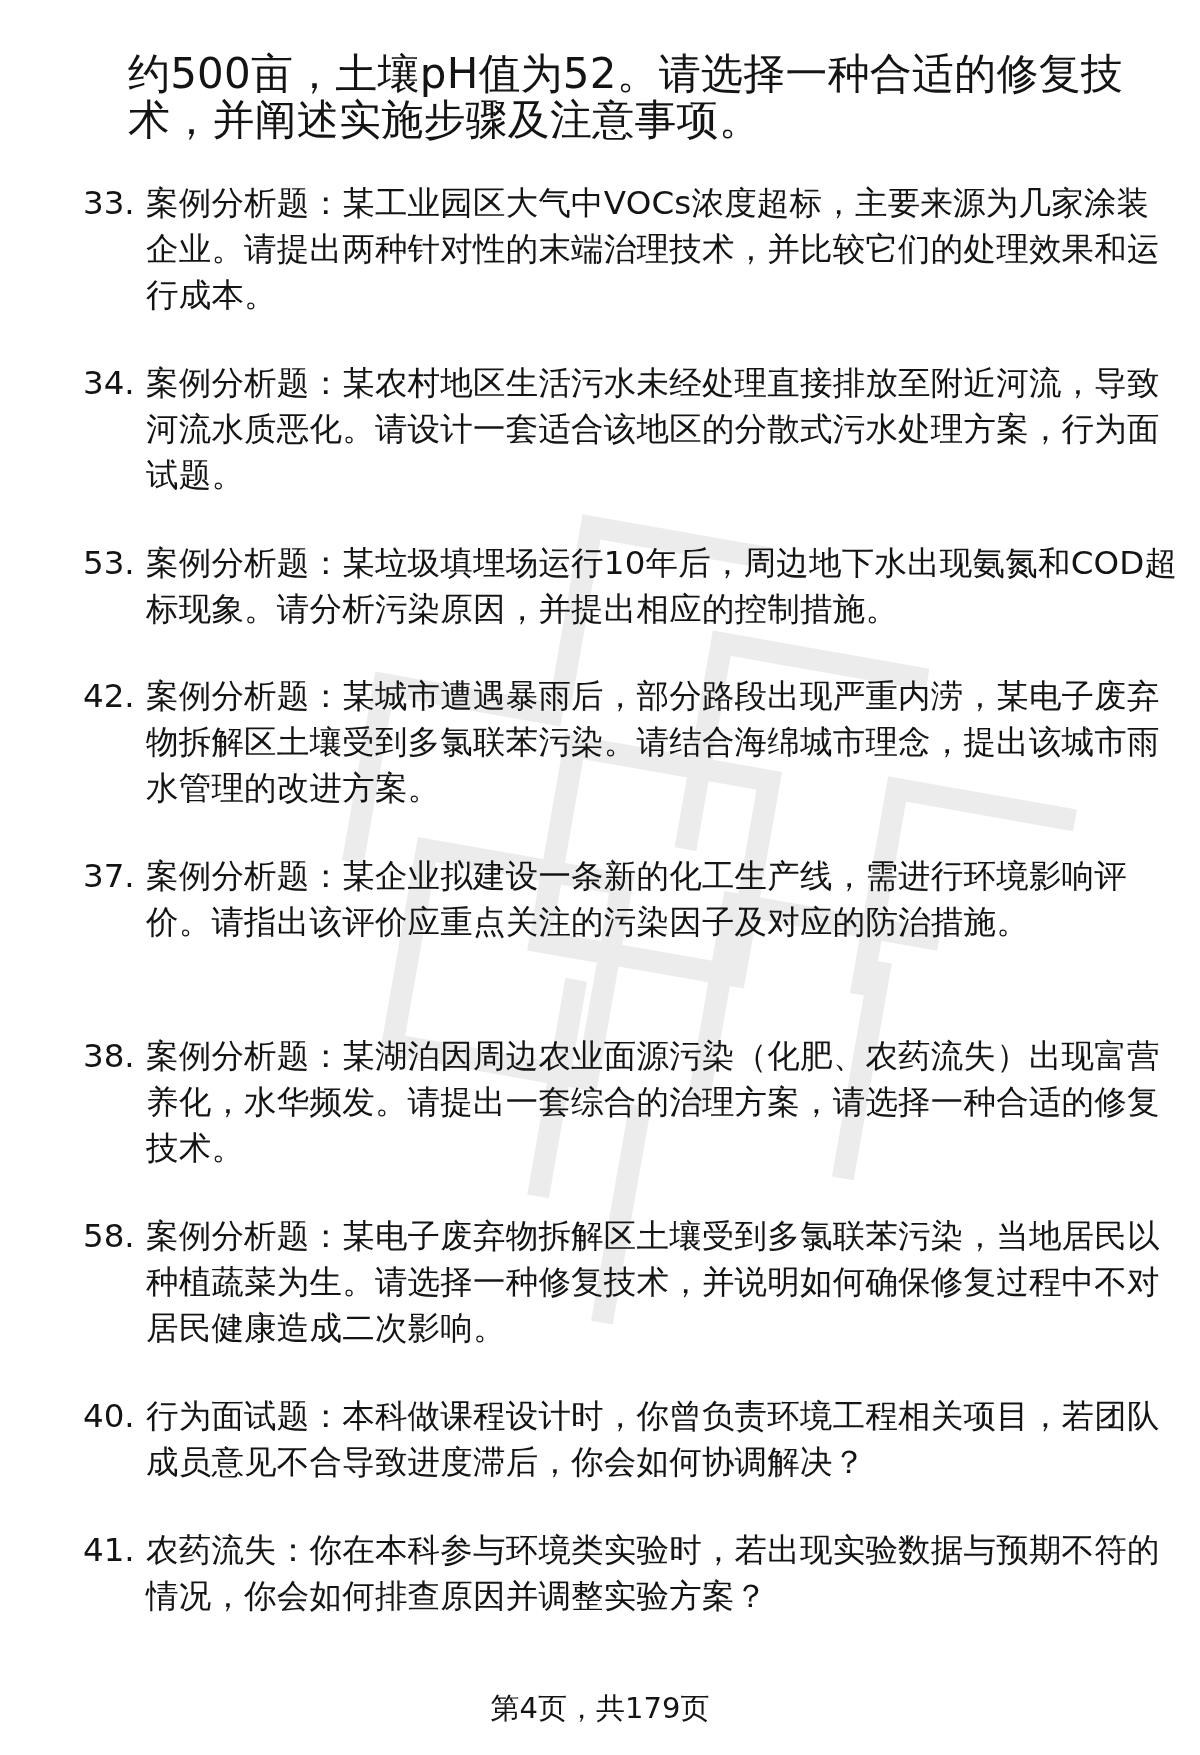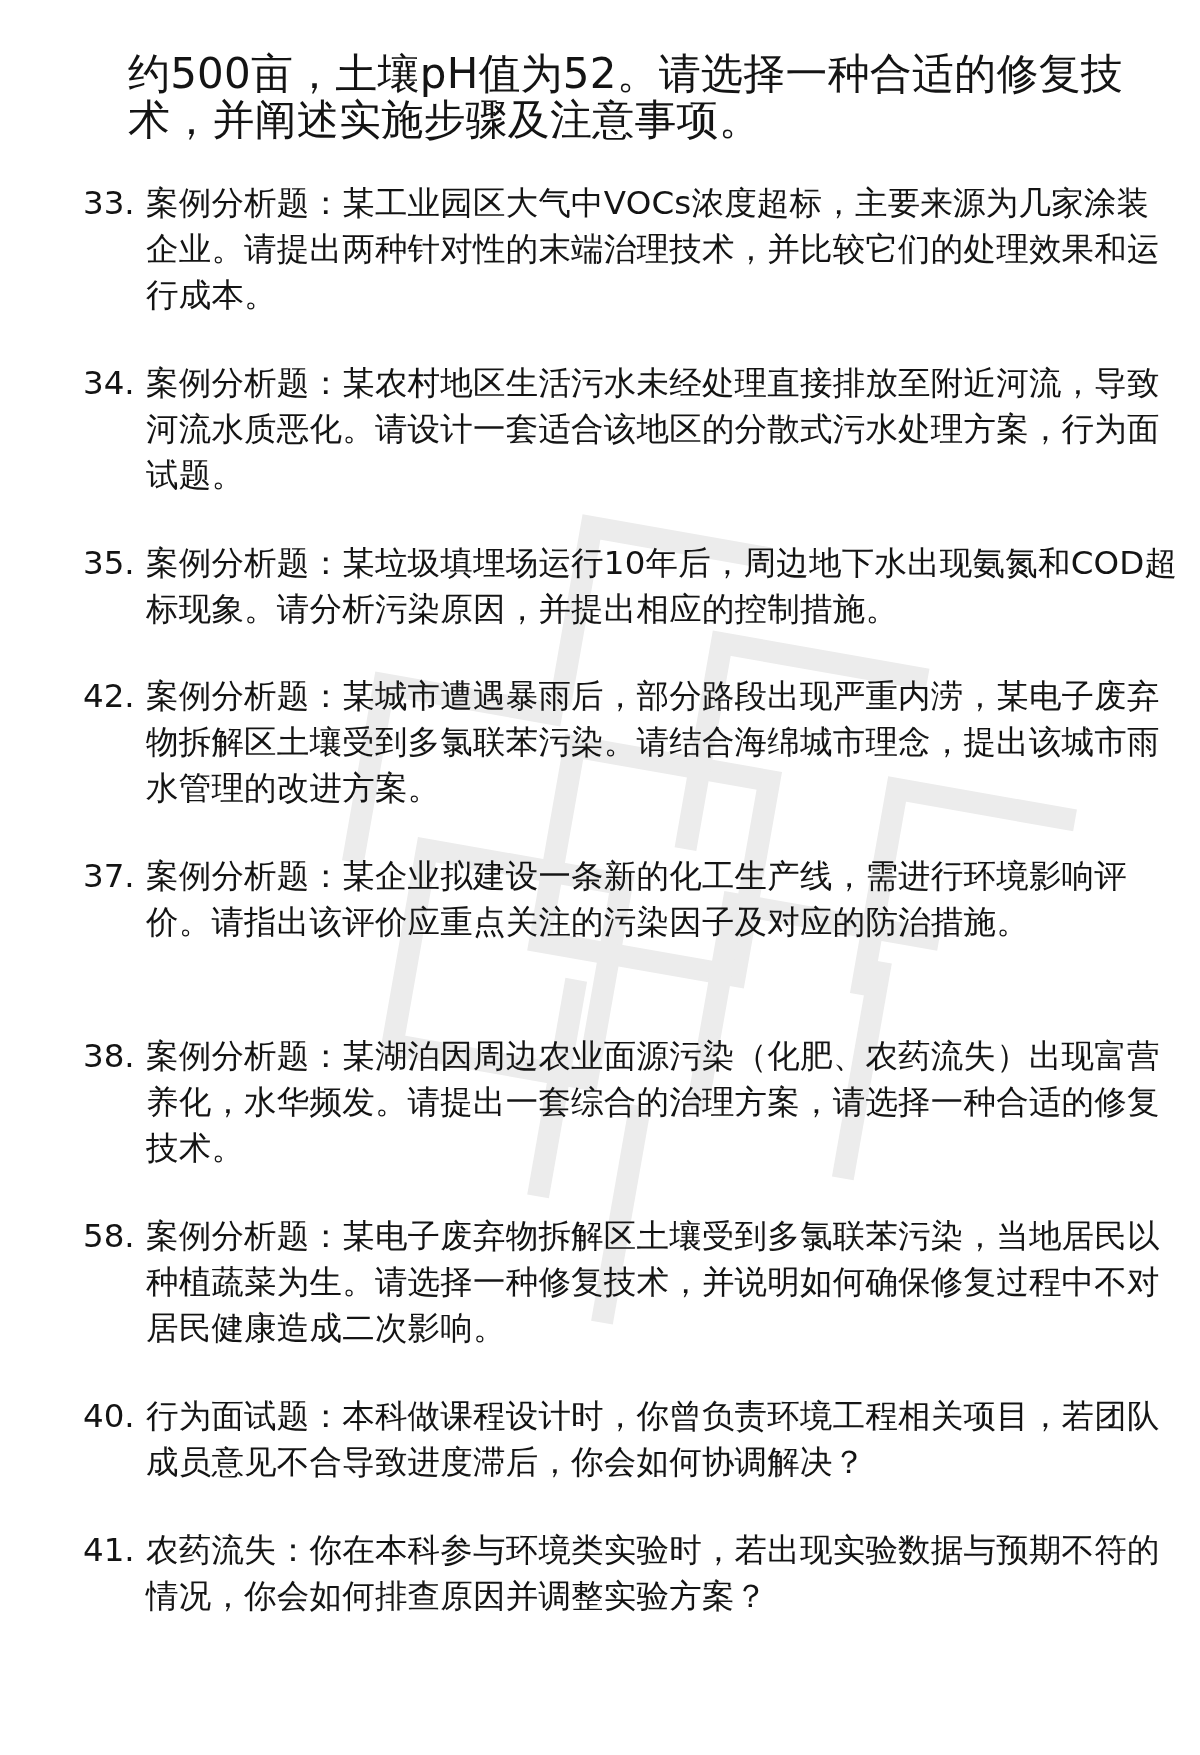--- a/index.html
+++ b/index.html
@@ -110,21 +110,21 @@
       <span class="q-num">33.</span>
       <span class="q-text">案例分析题：某工业园区大气中VOCs浓度超标，主要来源为几家涂装企业。请提出两种针对性的末端治理技术，并比较它们的处理效果和运行成本。</span>
     </div>
 
     <div class="question" style="top:360px;">
       <span class="q-num">34.</span>
       <span class="q-text">案例分析题：某农村地区生活污水未经处理直接排放至附近河流，导致河流水质恶化。请设计一套适合该地区的分散式污水处理方案，行为面试题。</span>
     </div>
 
     <div class="question" style="top:540px;">
-      <span class="q-num">35.</span>
+      <span class="q-num">53.</span>
       <span class="q-text">案例分析题：某垃圾填埋场运行10年后，周边地下水出现氨氮和COD超标现象。请分析污染原因，并提出相应的控制措施。</span>
     </div>
 
     <div class="question" style="top:673px;">
       <span class="q-num">42.</span>
       <span class="q-text">案例分析题：某城市遭遇暴雨后，部分路段出现严重内涝，某电子废弃物拆解区土壤受到多氯联苯污染。请结合海绵城市理念，提出该城市雨水管理的改进方案。</span>
     </div>
 
     <div class="question" style="top:853px;">
       <span class="q-num">37.</span>
@@ -146,14 +146,17 @@
       <span class="q-text">行为面试题：本科做课程设计时，你曾负责环境工程相关项目，若团队成员意见不合导致进度滞后，你会如何协调解决？</span>
     </div>
 
     <div class="question" style="top:1527px;">
       <span class="q-num">41.</span>
       <span class="q-text">农药流失：你在本科参与环境类实验时，若出现实验数据与预期不符的情况，你会如何排查原因并调整实验方案？</span>
     </div>
 
   </section>
 
+  <footer class="footer">
+    <span>第4页，共179页</span>
+  </footer>
 
 </main>
 
 </body></html>

